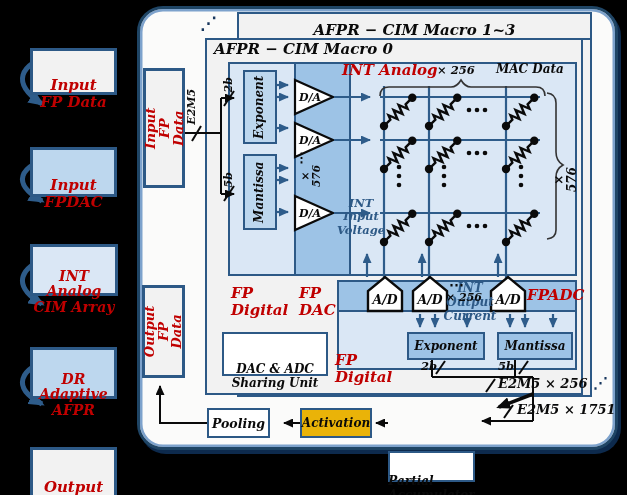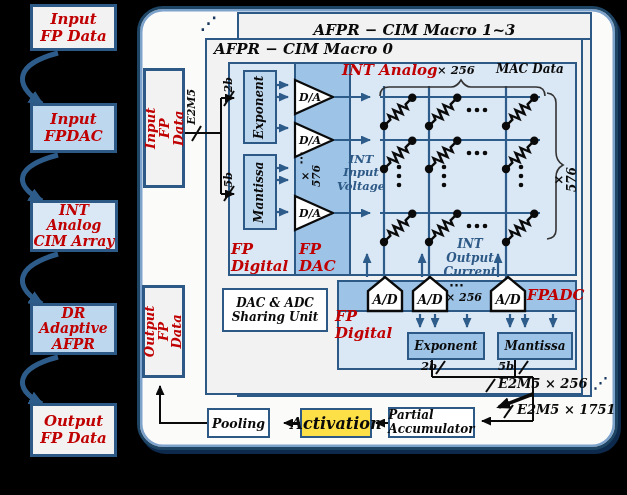--- a/index.html
+++ b/index.html
@@ -3,21 +3,21 @@
 <meta charset="utf-8">
 <style>
   :root{
     --navy:#2d5986; --red:#c00000; --light:#dae7f5; --med:#9dc3e6;
     --boxblue:#bdd7ee; --gray:#f2f2f2; --ink:#0a0a0a;
   }
   html,body{margin:0;padding:0;background:#000;}
   #stage{position:relative;width:627px;height:495px;background:#000;overflow:hidden;
     font-family:"DejaVu Serif","Liberation Serif",serif;font-style:italic;font-weight:bold;color:var(--ink);}
   .abs{position:absolute;box-sizing:border-box;}
-  .pre{white-space:pre-line;}
+  .pre{white-space:pre-line;margin-top:44px;}
   .ctr{display:flex;align-items:center;justify-content:center;text-align:center;}
   .bor{border:2.5px solid var(--navy);}
   .bor2{border:2px solid var(--navy);}
   .redtx{color:var(--red);}
   .blutx{color:var(--navy);}
   .vwrap{display:flex;align-items:center;justify-content:center;overflow:visible;}
   .vspan{display:block;transform:rotate(-90deg);white-space:pre-line;text-align:center;line-height:1.05;}
   svg{position:absolute;left:0;top:0;pointer-events:none;}
   .z1{z-index:1}.z2{z-index:2}.z3{z-index:3}
 </style>
@@ -153,21 +153,21 @@
 
   <div class="abs z3" style="left:498px;top:376px;font-size:13px;">E2M5 × 256</div>
   <div class="abs z3" style="left:517px;top:402px;font-size:13px;">E2M5 × 1751</div>
 
   <div class="abs ctr pre bor z3" style="left:222px;top:288px;width:106px;height:44px;background:#fff;font-size:12px;line-height:1.2;"><span class="pre">DAC &amp; ADC
 Sharing Unit</span></div>
 
   <div class="abs ctr bor z3" style="left:207px;top:408px;width:63px;height:30px;background:#fff;font-size:12.5px;">
       <span>Pooling</span>
     </div>
-  <div class="abs ctr bor z3" style="left:300px;top:408px;width:72px;height:30px;background:#fde047;font-size:16px;">
+  <div class="abs ctr bor z3" style="left:300px;top:408px;width:72px;height:30px;background:#eab308;font-size:12px;">
       <span>Activation</span>
     </div>
   <div class="abs ctr pre bor z3" style="left:388px;top:407px;width:87px;height:31px;background:#fff;font-size:12px;line-height:1.1;"><span class="pre" style="text-align:left;">Partial
 Accumulator</span></div>
 
   <svg class="z2" width="627" height="495" viewBox="0 0 627 495">
     <defs>
       <marker id="mBlue" markerUnits="userSpaceOnUse" markerWidth="10" markerHeight="9" refX="9" refY="4.5" orient="auto">
           <path d="M0 0 L10 4.5 L0 9 Z" fill="#2e5c8a"></path>
         </marker>

